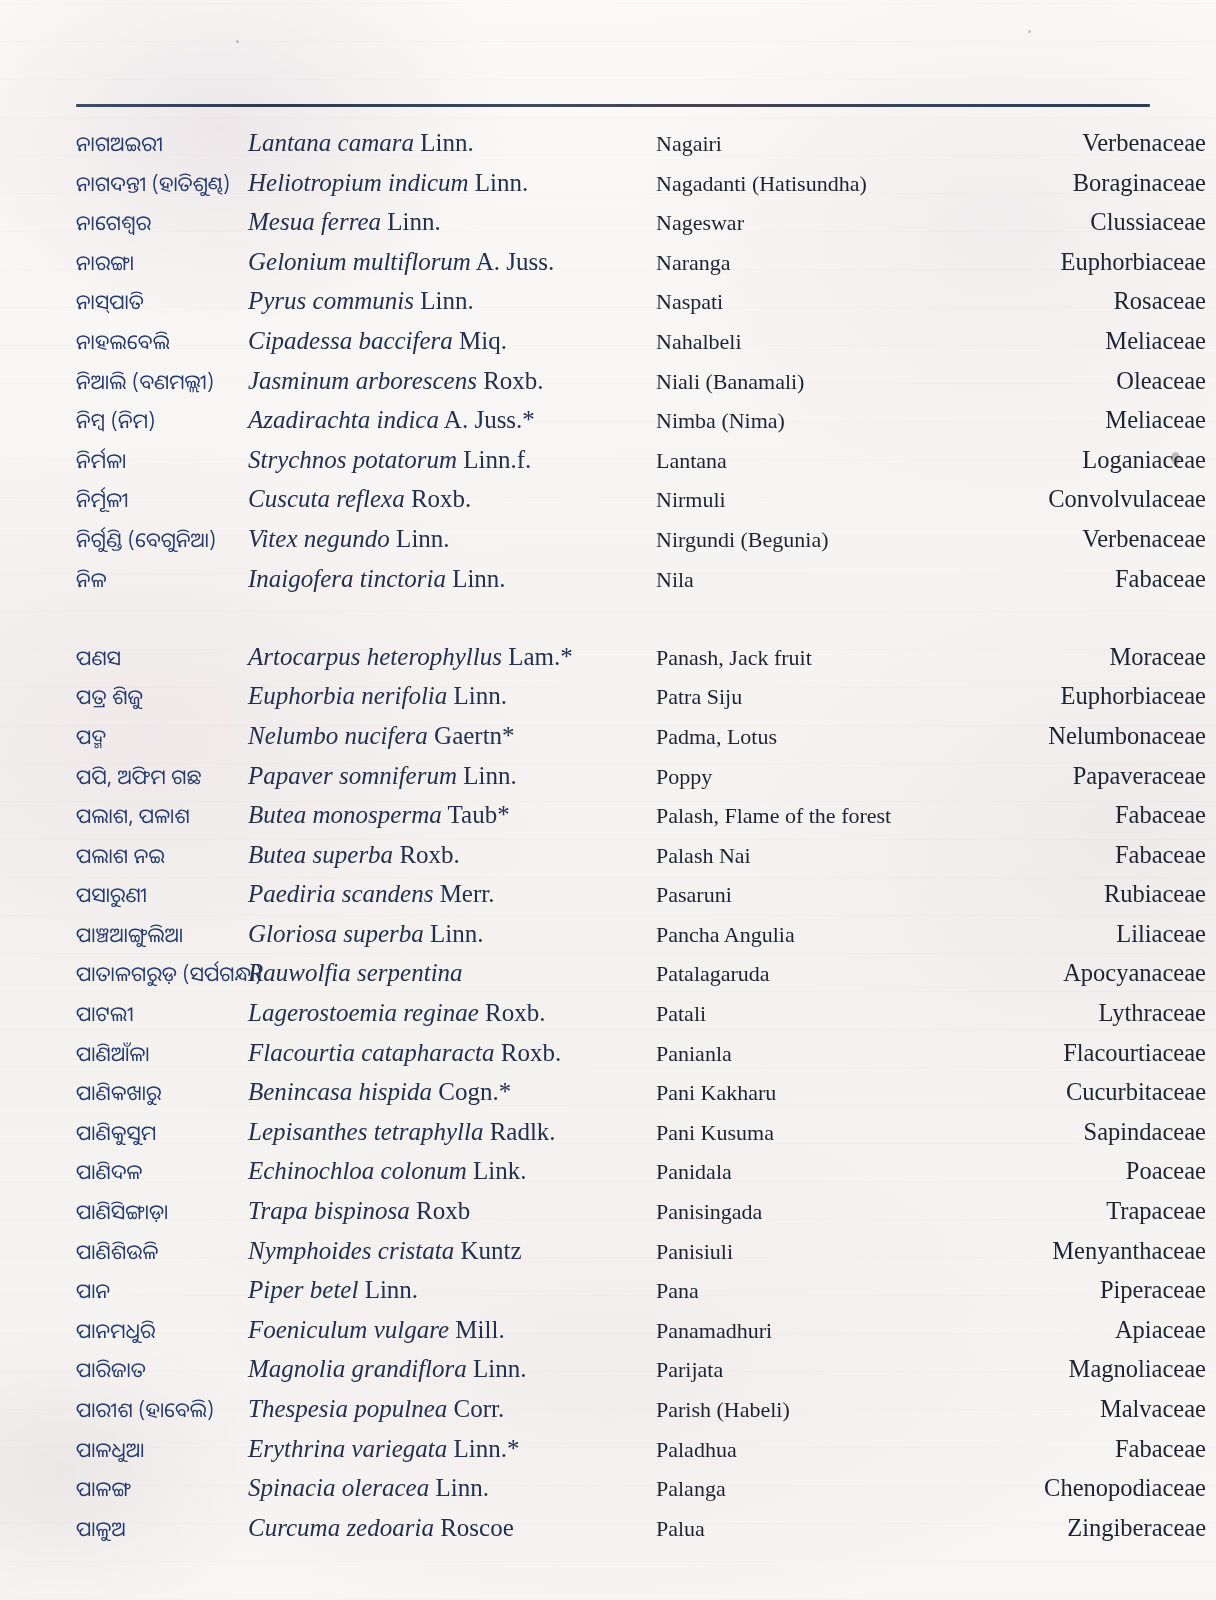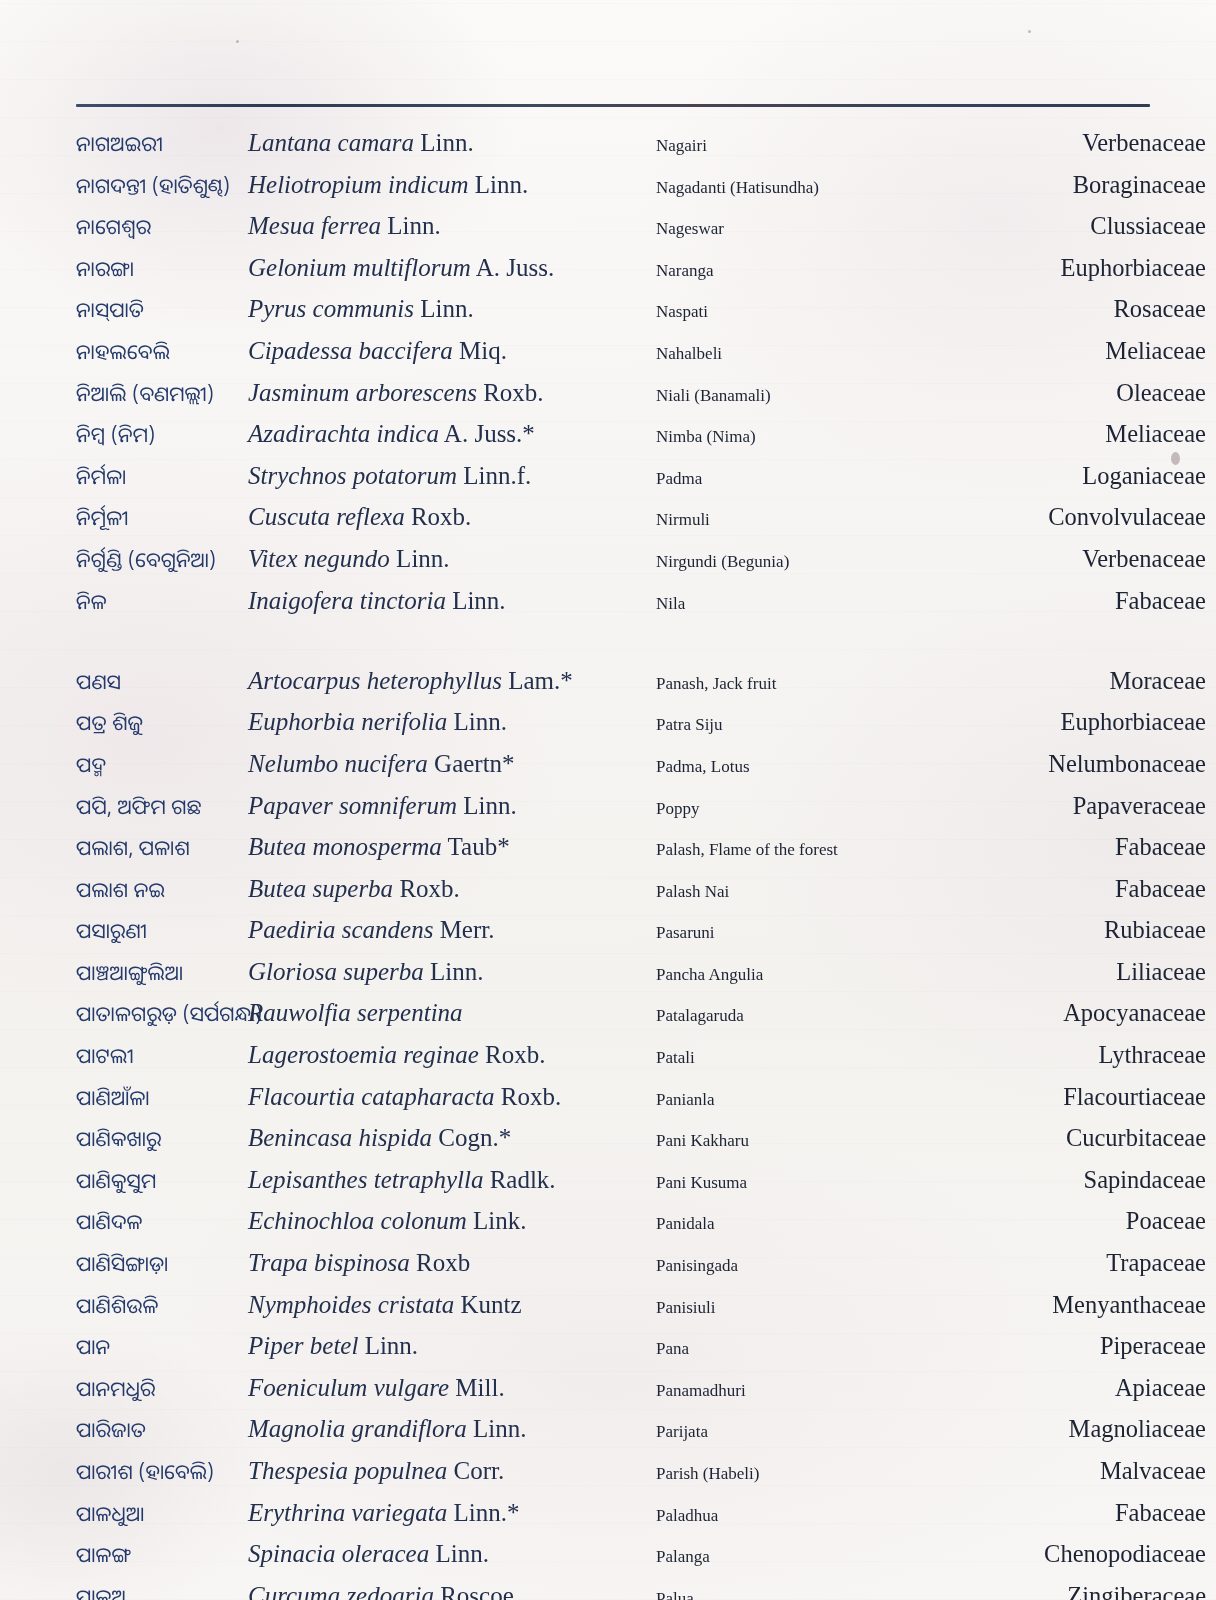--- a/index.html
+++ b/index.html
@@ -96,21 +96,21 @@
   }
   .sci .it {
     font-style: italic;
   }
   .sci .auth {
     font-style: normal;
   }
 
   .common {
     color: #1c2333;
-    font-size: 17px;
+    font-size: 22px;
   }
   .family {
     color: #1c2333;
     font-size: 24.5px;
     text-align: right;
   }
 
   .block-gap td { height: 52px; line-height: 52px; }
 
   
@@ -185,21 +185,21 @@
         </tr>
         <tr>
           <td class="odia"><span>ନିମ୍ବ</span> <span class="paren">(ନିମ)</span></td>
           <td class="sci"><i class="it">Azadirachta indica</i> <span class="auth">A. Juss.*</span></td>
           <td class="common">Nimba (Nima)</td>
           <td class="family">Meliaceae</td>
         </tr>
         <tr>
           <td class="odia"><span>ନିର୍ମଳା</span></td>
           <td class="sci"><i class="it">Strychnos potatorum</i> <span class="auth">Linn.f.</span></td>
-          <td class="common">Padma</td>
+          <td class="common">Lantana</td>
           <td class="family">Loganiaceae</td>
         </tr>
         <tr>
           <td class="odia"><span>ନିର୍ମୂଳୀ</span></td>
           <td class="sci"><i class="it">Cuscuta reflexa</i> <span class="auth">Roxb.</span></td>
           <td class="common">Nirmuli</td>
           <td class="family">Convolvulaceae</td>
         </tr>
         <tr>
           <td class="odia"><span>ନିର୍ଗୁଣ୍ଡି</span> <span class="paren">(ବେଗୁନିଆ)</span></td>

